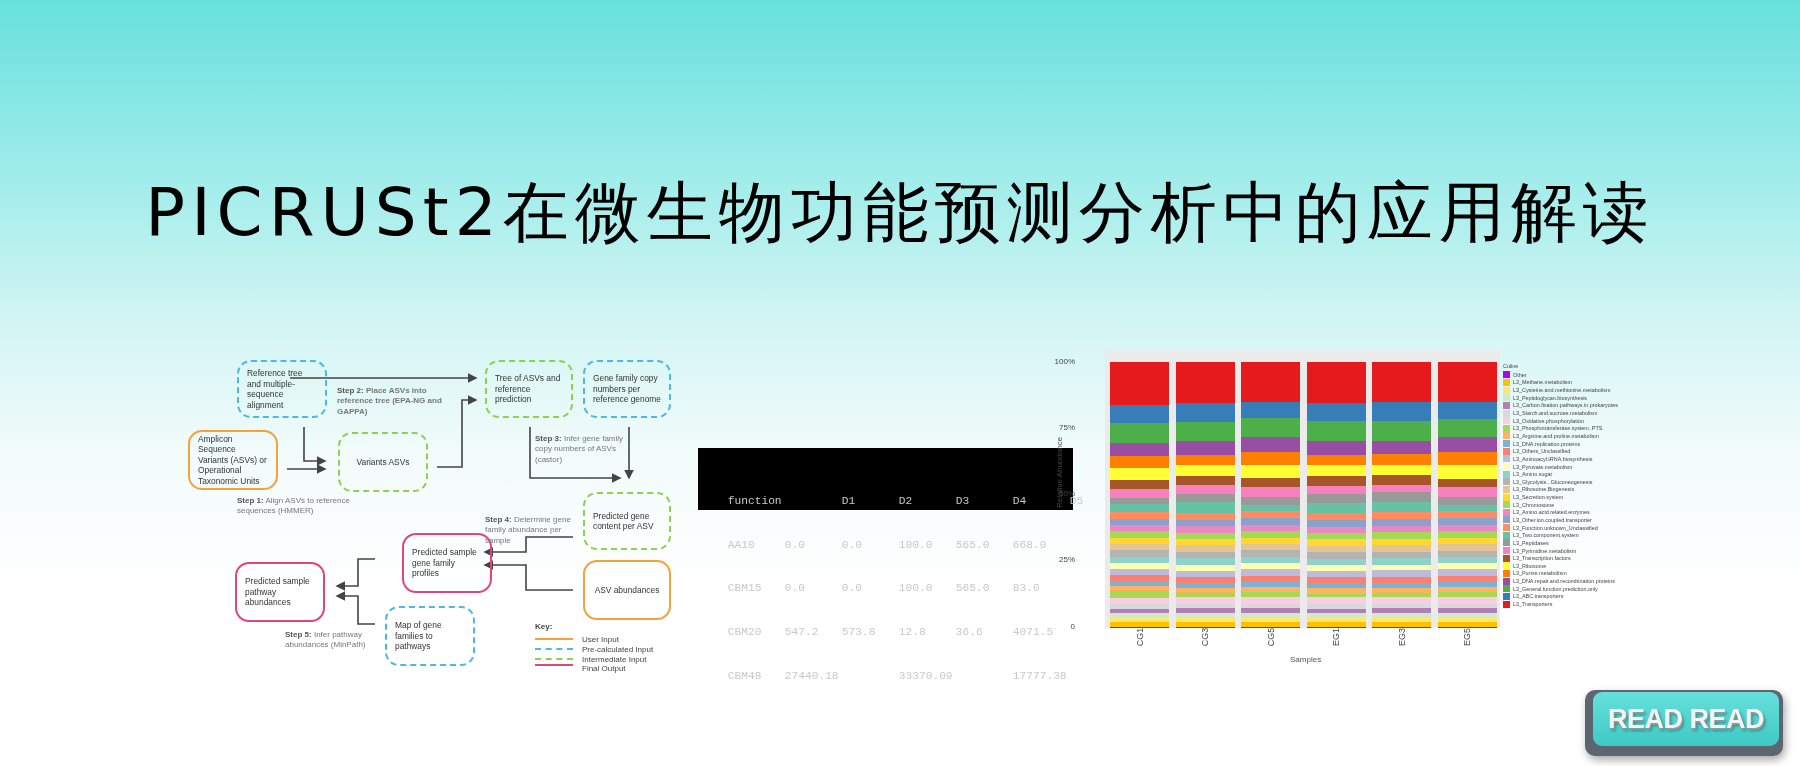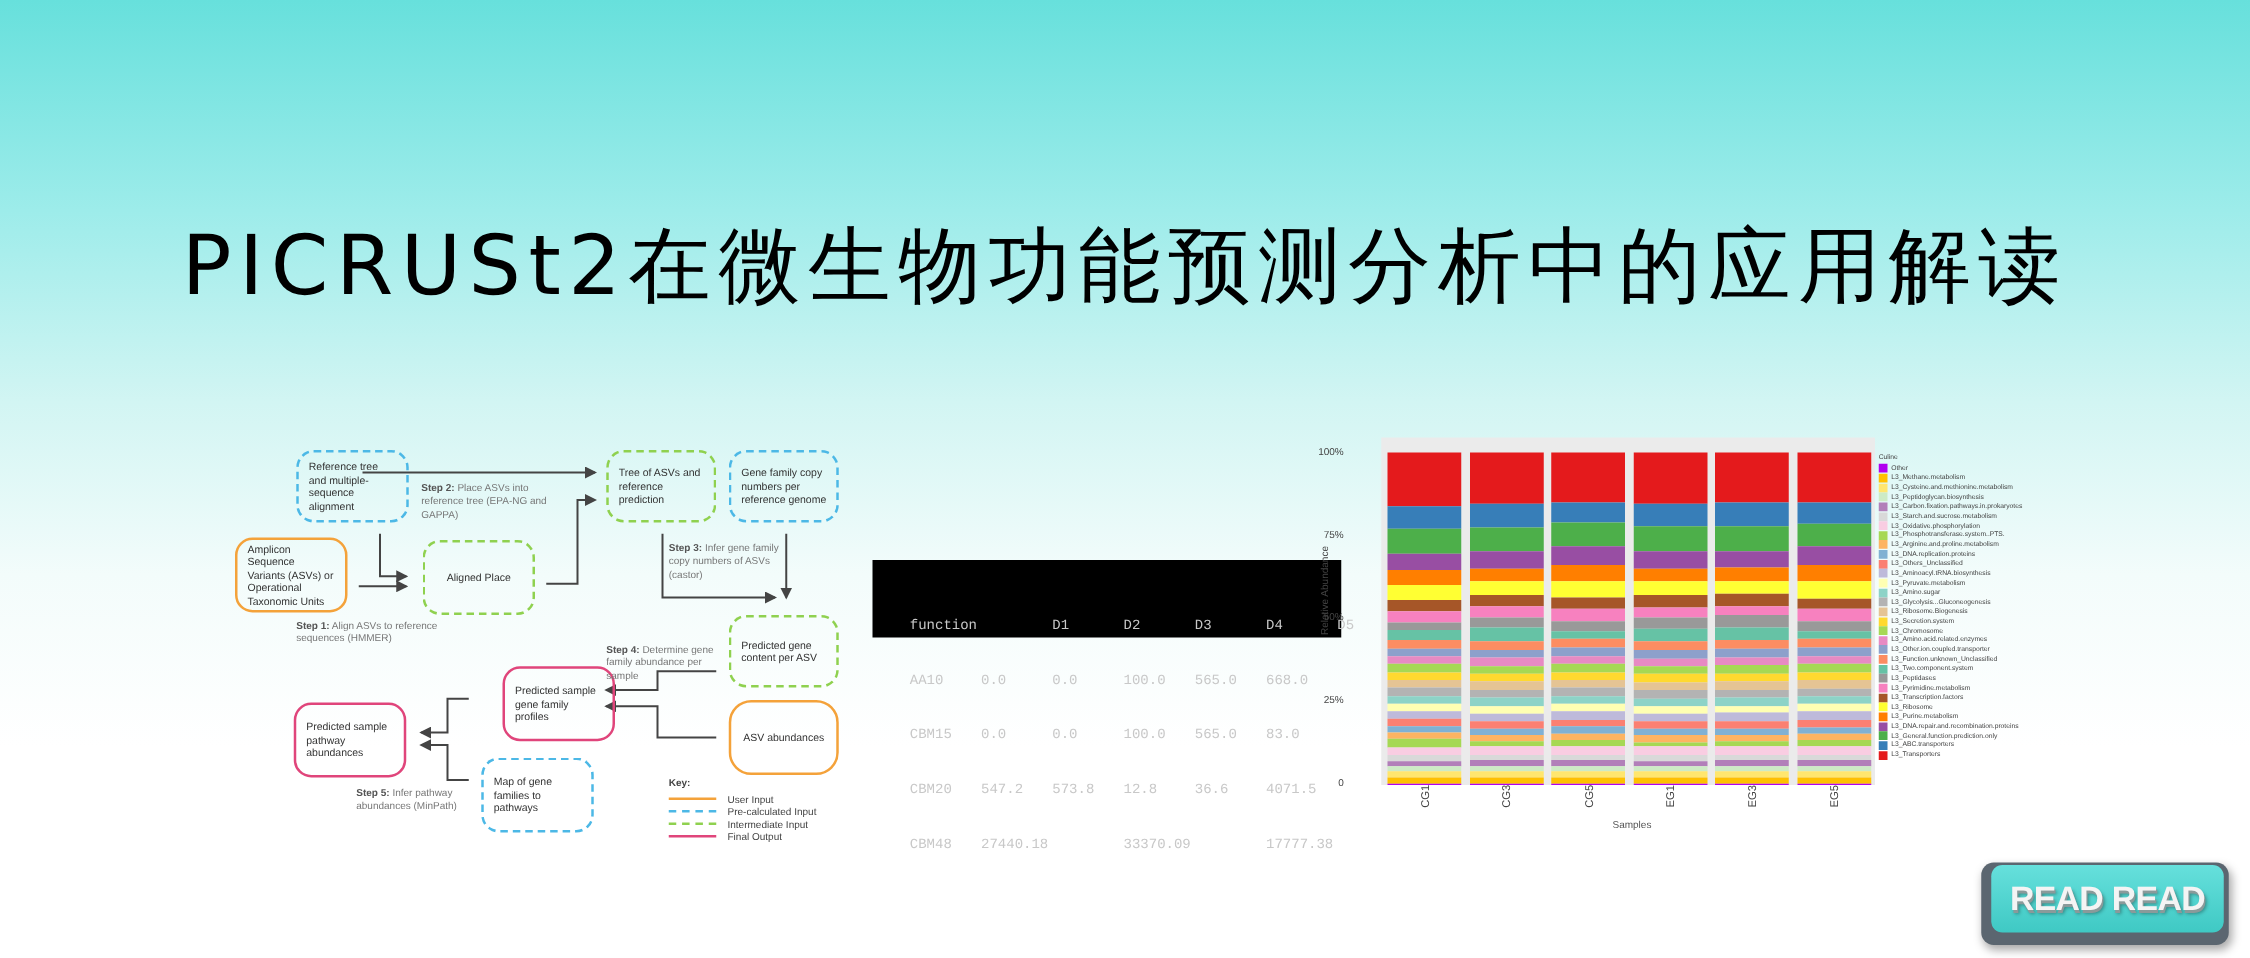--- a/index.html
+++ b/index.html
@@ -90,34 +90,34 @@
       <polyline points="393,240 346,240 346,215 305,215" marker-end="url(#ah)"></polyline>
 
       <polyline points="195,209 178,209 178,236 157,236" marker-end="url(#ah)"></polyline>
 
       <polyline points="195,274 178,274 178,246 157,246" marker-end="url(#ah)"></polyline>
     </g>
   </svg>
 
   <div class="box b-blue" style="left:57px;top:10px;width:90px;height:58px;">Reference tree and multiple-sequence alignment</div>
   <div class="box b-orange" style="left:8px;top:80px;width:90px;height:60px;">Amplicon Sequence Variants (ASVs) or Operational Taxonomic Units</div>
-  <div class="box b-green center" style="left:158px;top:82px;width:90px;height:60px;">Aligned Place</div>
+  <div class="box b-green center" style="left:158px;top:82px;width:90px;height:60px;">Variants ASVs</div>
   <div class="box b-green" style="left:305px;top:10px;width:88px;height:58px;">Tree of ASVs and reference prediction</div>
   <div class="box b-blue" style="left:403px;top:10px;width:88px;height:58px;">Gene family copy numbers per reference genome</div>
   <div class="box b-green" style="left:403px;top:142px;width:88px;height:58px;">Predicted gene content per ASV</div>
-  <div class="box b-orange center" style="left:403px;top:210px;width:88px;height:60px;border-radius:18px;">ASV abundances</div>
+  <div class="box b-orange center" style="left:403px;top:210px;width:88px;height:60px;">ASV abundances</div>
   <div class="box b-pink" style="left:222px;top:183px;width:90px;height:60px;">Predicted sample gene family profiles</div>
   <div class="box b-pink" style="left:55px;top:212px;width:90px;height:60px;">Predicted sample pathway abundances</div>
   <div class="box b-blue" style="left:205px;top:256px;width:90px;height:60px;">Map of gene families to pathways</div>
 
   <div class="step" style="left:57px;top:146px;width:130px;">
     <b>Step 1:</b>
     <span>Align ASVs to reference sequences (HMMER)</span>
   </div>
-  <div class="step" style="left:157px;top:36px;width:110px;">
+  <div class="step" style="left:157px;top:36px;width:110px;font-weight:bold;">
     <b>Step 2:</b>
     <span>Place ASVs into reference tree (EPA-NG and GAPPA)</span>
   </div>
   <div class="step" style="left:355px;top:84px;width:90px;">
     <b>Step 3:</b>
     <span>Infer gene family copy numbers of ASVs (castor)</span>
   </div>
   <div class="step" style="left:305px;top:165px;width:90px;">
     <b>Step 4:</b>
     <span>Determine gene family abundance per sample</span>
@@ -134,21 +134,21 @@
       <span>User Input</span>
     </div>
     <div style="display:flex;align-items:center;height:10px;">
       <span style="display:inline-block;width:38px;border-top:2px dashed #4cb8e6;margin-right:9px;"></span>
       <span>Pre-calculated Input</span>
     </div>
     <div style="display:flex;align-items:center;height:10px;">
       <span style="display:inline-block;width:38px;border-top:2px dashed #8fd14f;margin-right:9px;"></span>
       <span>Intermediate Input</span>
     </div>
-    <div style="display:flex;align-items:center;height:10px;">
+    <div style="display:flex;height:10px;">
       <span style="display:inline-block;width:38px;border-top:2px solid #e0457b;margin-right:9px;"></span>
       <span>Final Output</span>
     </div>
   </div>
 </div>
 
 <div class="terminal">
   <div class="trow">
     <span class="tcell" style="width:114px">function</span><span class="tcell" style="width:0px"></span><span class="tcell" style="width:57px">D1</span><span class="tcell" style="width:57px">D2</span><span class="tcell" style="width:57px">D3</span><span class="tcell" style="width:57px">D4</span><span class="tcell" style="width:28px">D5</span>
   </div>

